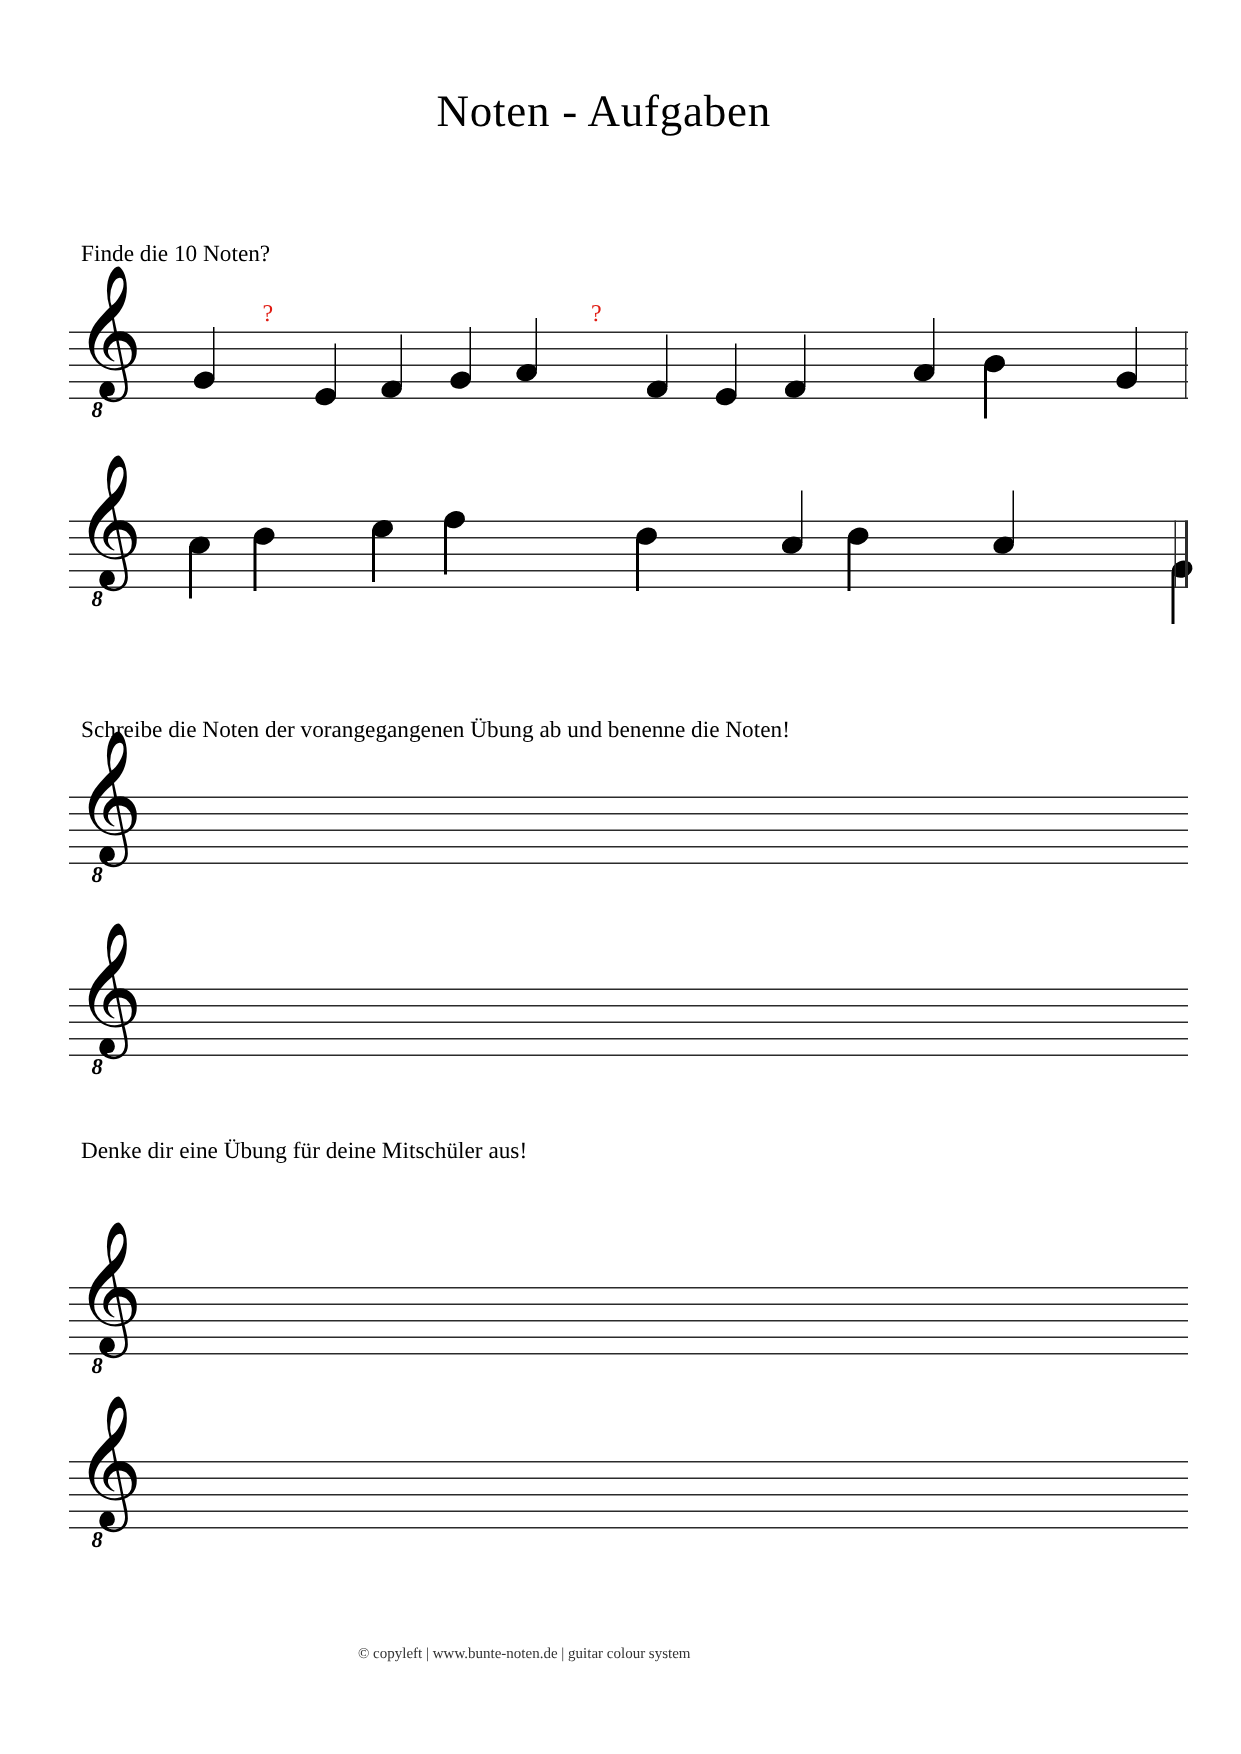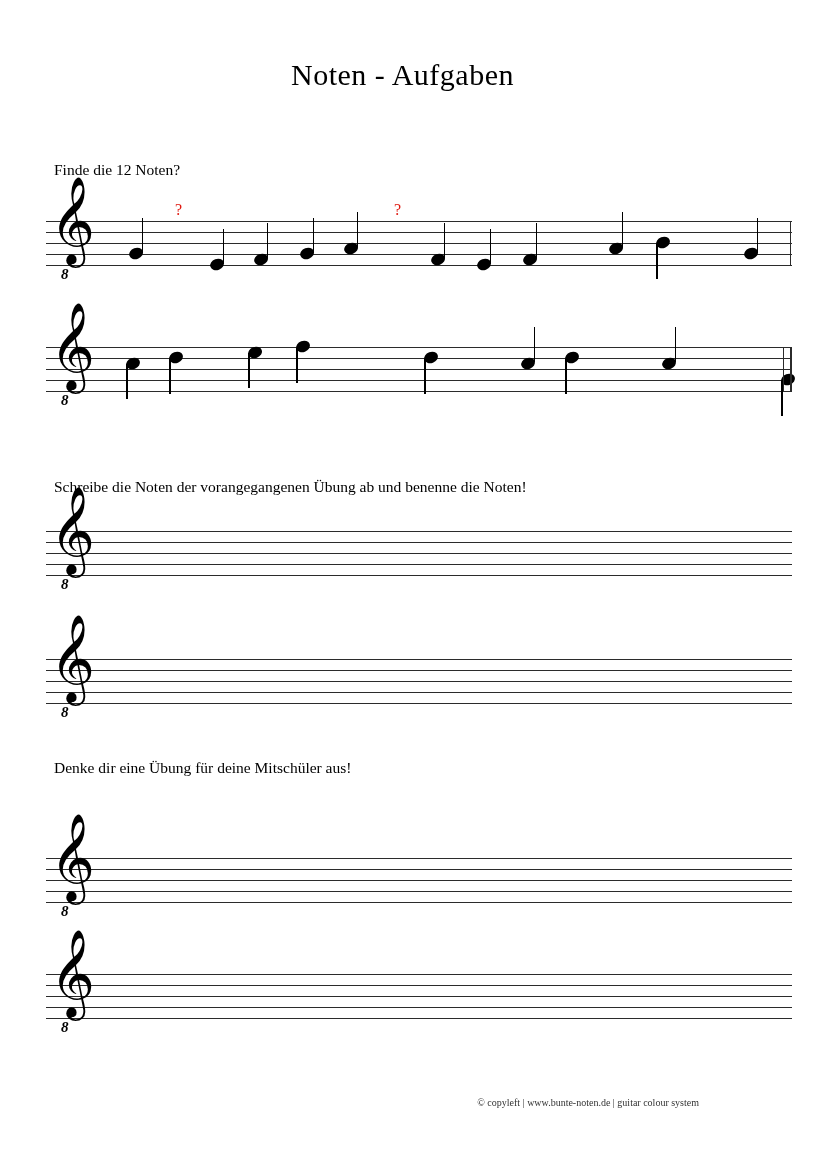--- a/index.html
+++ b/index.html
@@ -147,31 +147,31 @@
     height: 45px;
   }
   .barline.thick { width: 2.2px; }
 
   
   .footer {
     position: absolute;
     top: 1097px;
     left: 0;
     width: 699px;
-    text-align: right;
+    text-align: center;
     font-size: 10px;
     color: #333;
   }
 </style>
 </head>
 <body>
 
 <h1 class="page-title">Noten - Aufgaben</h1>
 
-<div class="task-text" id="task-1-text">Finde die 12 Noten?</div>
+<div class="task-text" id="task-1-text">Finde die 10 Noten?</div>
 
 <div class="system" id="system-1">
     <div class="staff-lines">
       <div class="staff-line l1"></div>
       <div class="staff-line l2"></div>
       <div class="staff-line l3"></div>
       <div class="staff-line l4"></div>
       <div class="staff-line l5"></div>
     </div>
     <div class="clef">𝄞</div>

